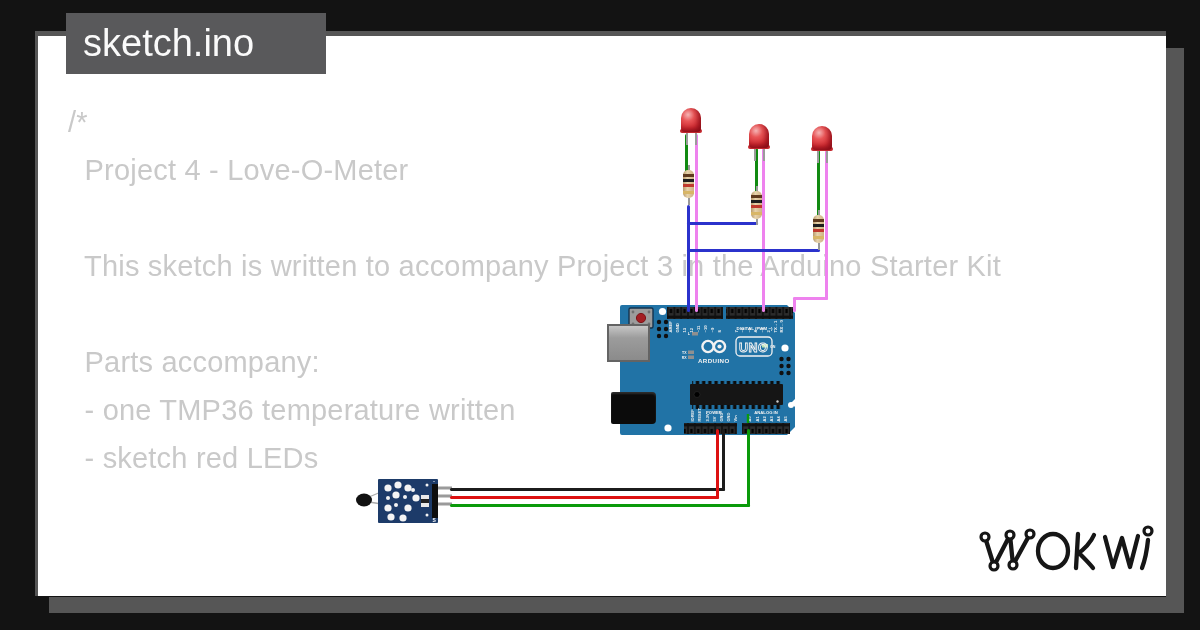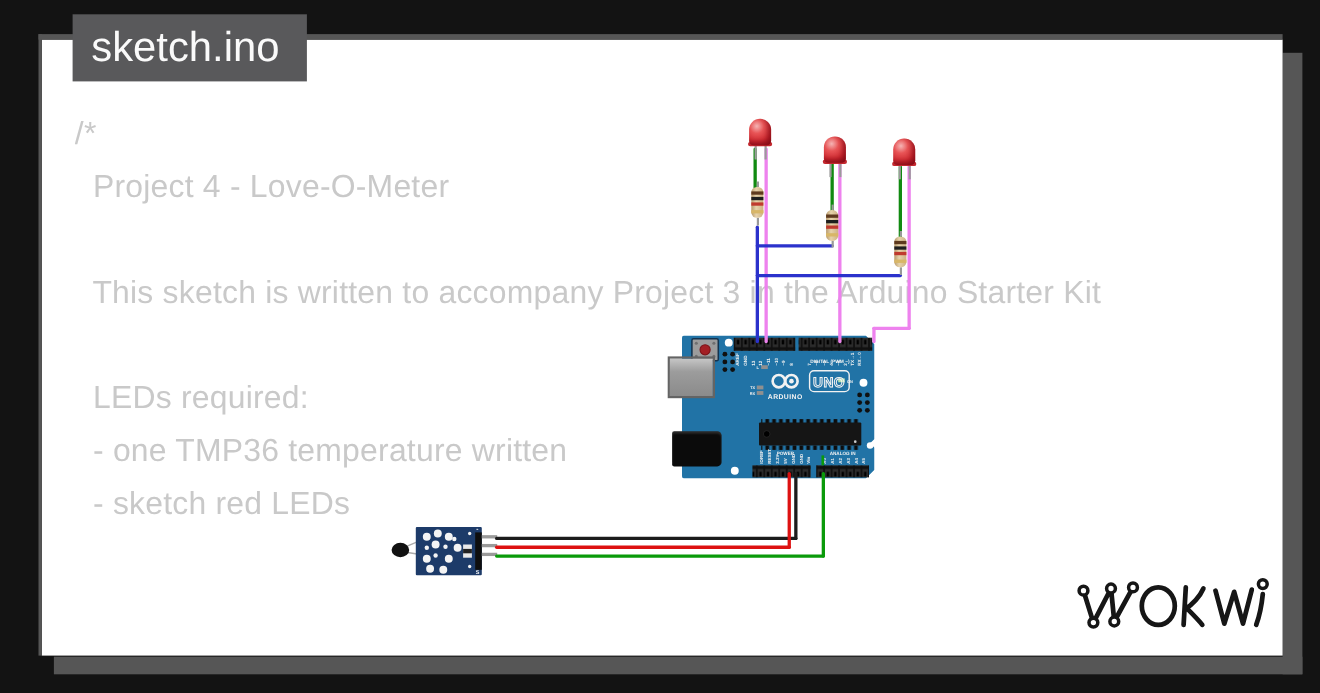--- a/index.html
+++ b/index.html
@@ -66,21 +66,21 @@
   <div class="abs page" style="left:38px;top:36px;width:1128px;height:560px;"></div>
   <div class="abs border-line" style="left:35px;top:31px;width:1131px;height:5px;"></div>
   <div class="abs border-line" style="left:35px;top:31px;width:3px;height:565px;"></div>
 
   <div class="abs code" style="left:68px;top:98px;width:1097px;height:478px;">
     <div class="cl">/*</div>
     <div class="cl">  Project 4 - Love-O-Meter</div>
     <div class="cl"></div>
     <div class="cl">  This sketch is written to accompany Project 3 in the Arduino Starter Kit</div>
     <div class="cl"></div>
-    <div class="cl">  LEDs required:</div>
+    <div class="cl">  Parts accompany:</div>
     <div class="cl">  - one TMP36 temperature written</div>
     <div class="cl">  - sketch red LEDs</div>
   </div>
 
   <svg class="abs" style="left:620px;top:305px;" width="175" height="130" viewBox="0 0 175 130">
     <defs>
       <pattern id="hdrp" width="6.8" height="12" patternUnits="userSpaceOnUse">
         <rect width="6.8" height="12" fill="#101010"></rect>
         <rect x="0.8" y="1.4" width="5.2" height="9.2" fill="#2c2c2c"></rect>
         <rect x="2.3" y="3.9" width="2.2" height="4.2" fill="#000000"></rect>
@@ -308,15 +308,15 @@
     <g fill="#ffffff" stroke="#161616" stroke-width="3.2">
       <circle cx="15" cy="27" r="4"></circle>
       <circle cx="24" cy="56" r="4"></circle>
       <circle cx="40" cy="25" r="4"></circle>
       <circle cx="43" cy="55" r="4"></circle>
       <circle cx="60" cy="24" r="4"></circle>
       <circle cx="178" cy="21" r="4"></circle>
     </g>
   </svg>
 
-  <div class="abs tab" style="left:66px;top:13px;width:213px;height:61px;">sketch.ino</div>
+  <div class="abs tab" style="left:66px;top:13px;width:260px;height:61px;">sketch.ino</div>
 
 </div>
 
 </body></html>

